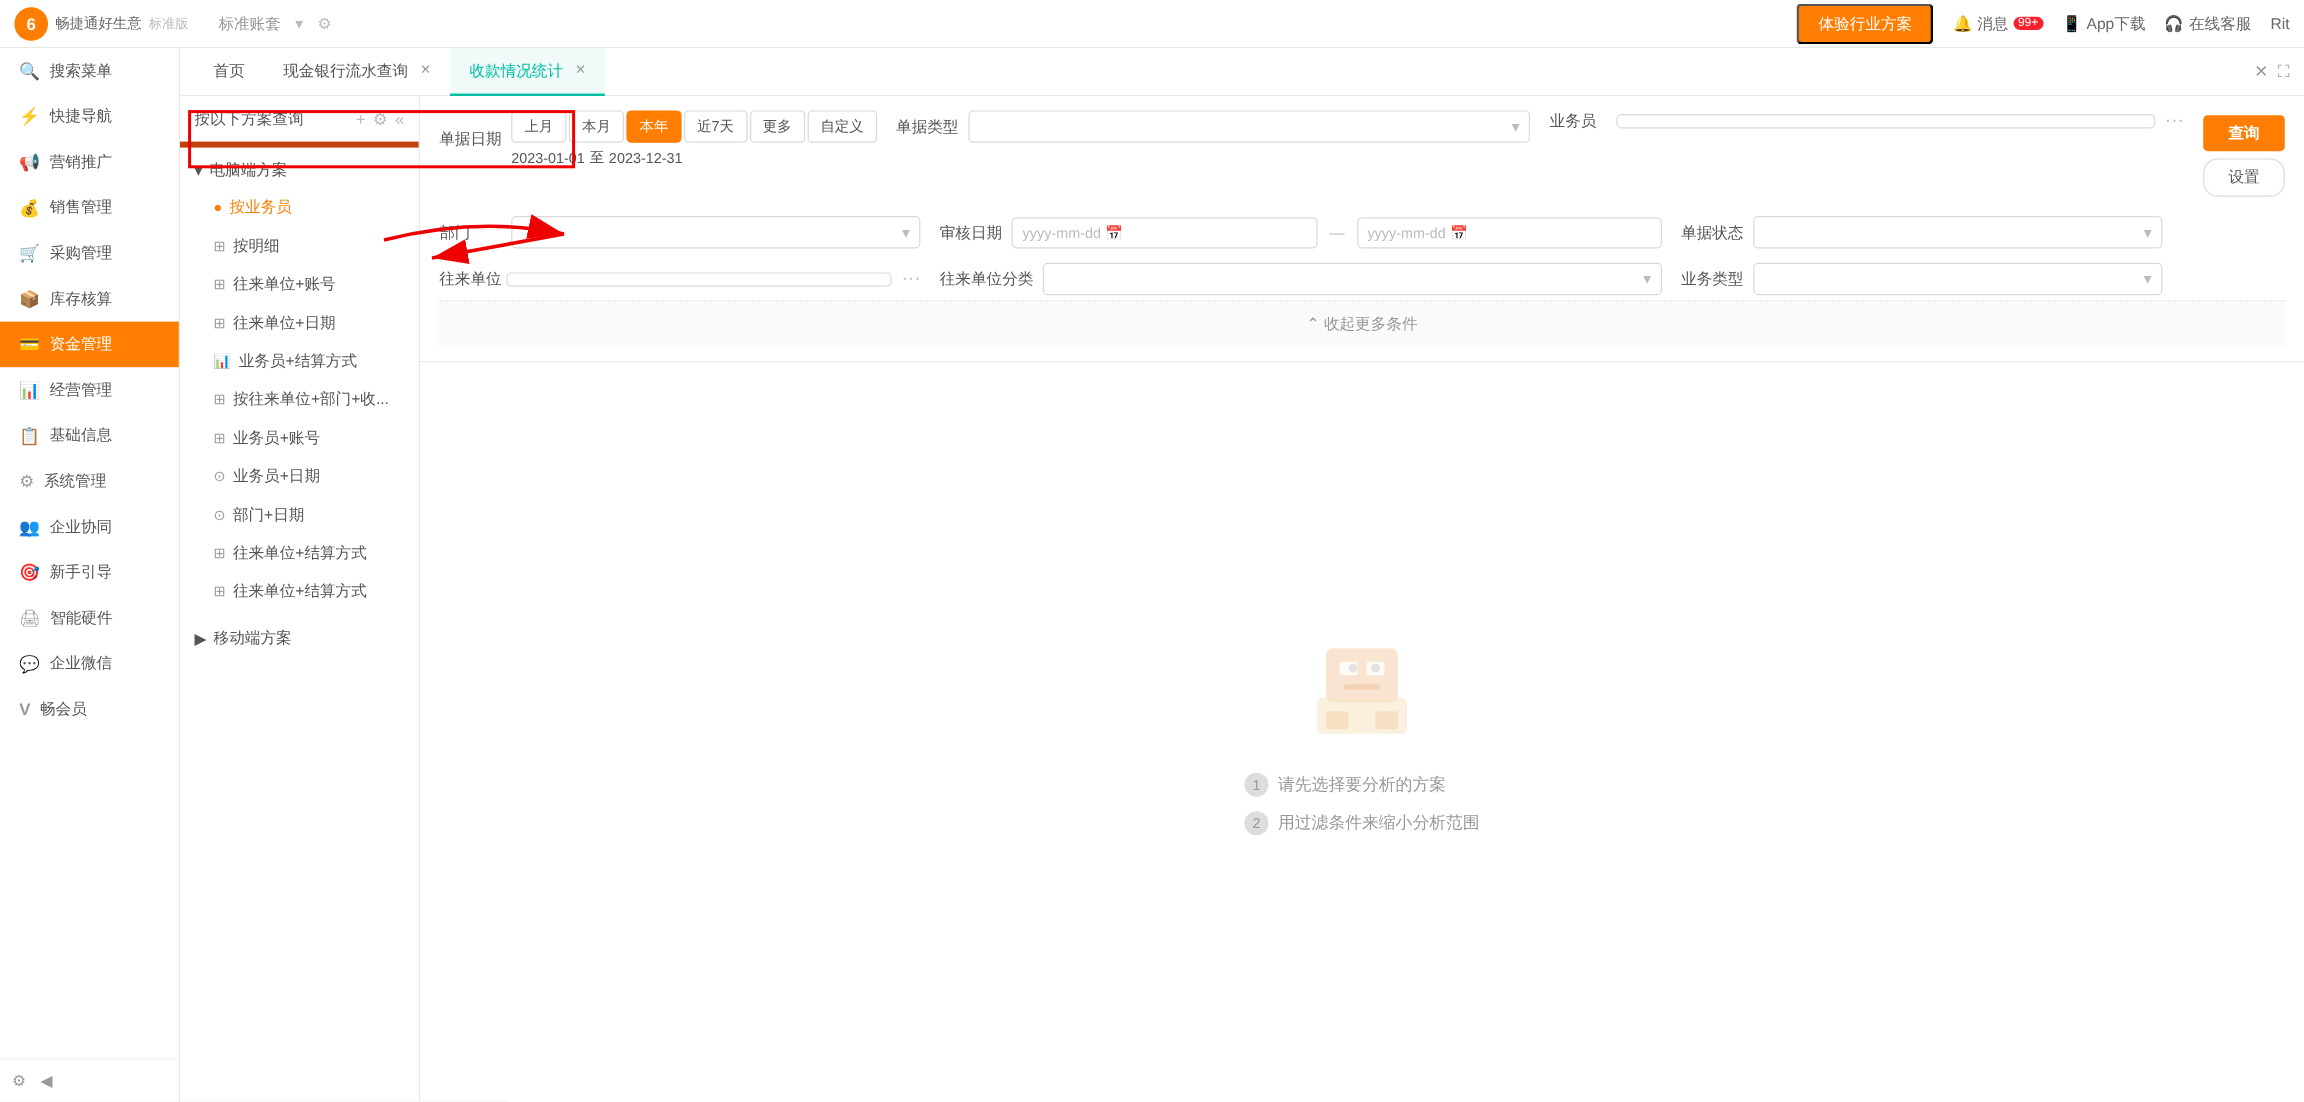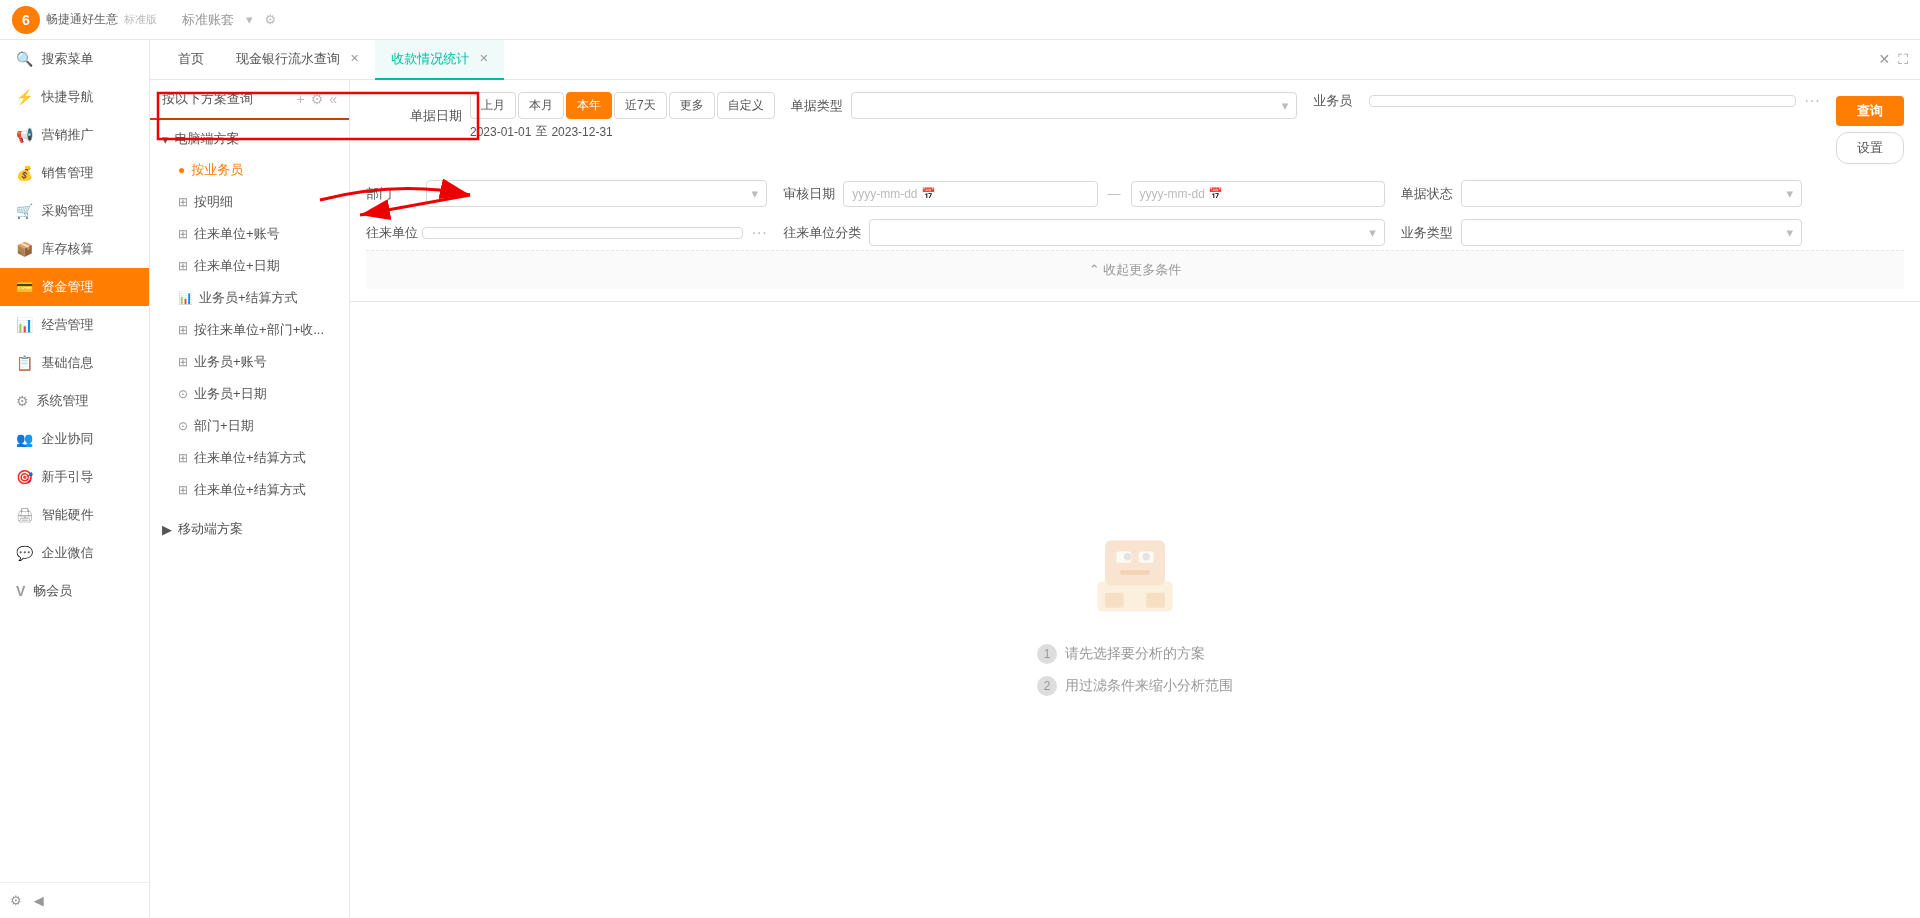--- a/index.html
+++ b/index.html
@@ -184,21 +184,21 @@
       background: #fff;
       border-right: 1px solid #e8e8e8;
       display: flex;
       flex-direction: column;
       overflow-y: auto;
     }
     .panel-header {
       display: flex;
       align-items: center;
       padding: 10px 12px;
-      border-bottom: 2px solid #c2410c;
+      border-bottom: 5px solid #c2410c;
       font-size: 13px;
       color: #555;
       gap: 8px;
     }
     .panel-header-actions {
       margin-left: auto;
       display: flex;
       gap: 6px;
     }
     .panel-action { color: #bbb; cursor: pointer; font-size: 14px; }
@@ -371,20 +371,37 @@
   <div class="logo-area">
     <div class="logo-icon">6</div>
     <span class="logo-text">畅捷通好生意</span>
     <span style="color:#bbb;font-size:11px;">标准版</span>
   </div>
   <div style="flex:1;display:flex;align-items:center;padding-left:20px;gap:12px;">
     <span style="color:#999;font-size:13px;">标准账套</span>
     <span style="color:#bbb;">▾</span>
     <span style="color:#bbb;cursor:pointer;">⚙</span>
   </div>
+  <div class="header-right">
+    <button class="try-btn">体验行业方案</button>
+    <div class="header-btn">
+      <span>🔔</span>
+      <span>消息</span>
+      <span class="badge">99+</span>
+    </div>
+    <div class="header-btn">
+      <span>📱</span>
+      <span>App下载</span>
+    </div>
+    <div class="header-btn">
+      <span>🎧</span>
+      <span>在线客服</span>
+    </div>
+    <div class="user-area">Rit</div>
+  </div>
 </div>
 
 <div class="sidebar">
   <div class="sidebar-item">
     <span class="sidebar-icon">🔍</span>
     <span>搜索菜单</span>
   </div>
   <div class="sidebar-item">
     <span class="sidebar-icon">⚡</span>
     <span>快捷导航</span>
@@ -538,21 +555,21 @@
         </div>
       </div>
     </div>
 
     <div class="right-panel">
 
       <div class="filter-area">
 
         <div style="display:flex;align-items:flex-start;gap:16px;margin-bottom:12px;">
 
-          <div style="display:flex;align-items:center;gap:8px;flex:none;margin-left:44px;">
+          <div style="display:flex;align-items:center;gap:8px;flex:none;">
             <span class="filter-label-text">单据日期</span>
             <div style="display:flex;flex-direction:column;gap:4px;">
               <div style="display:flex;gap:2px;">
                 <button class="date-tab">上月</button>
                 <button class="date-tab">本月</button>
                 <button class="date-tab active">本年</button>
                 <button class="date-tab">近7天</button>
                 <button class="date-tab">更多</button>
                 <button class="date-tab">自定义</button>
               </div>

